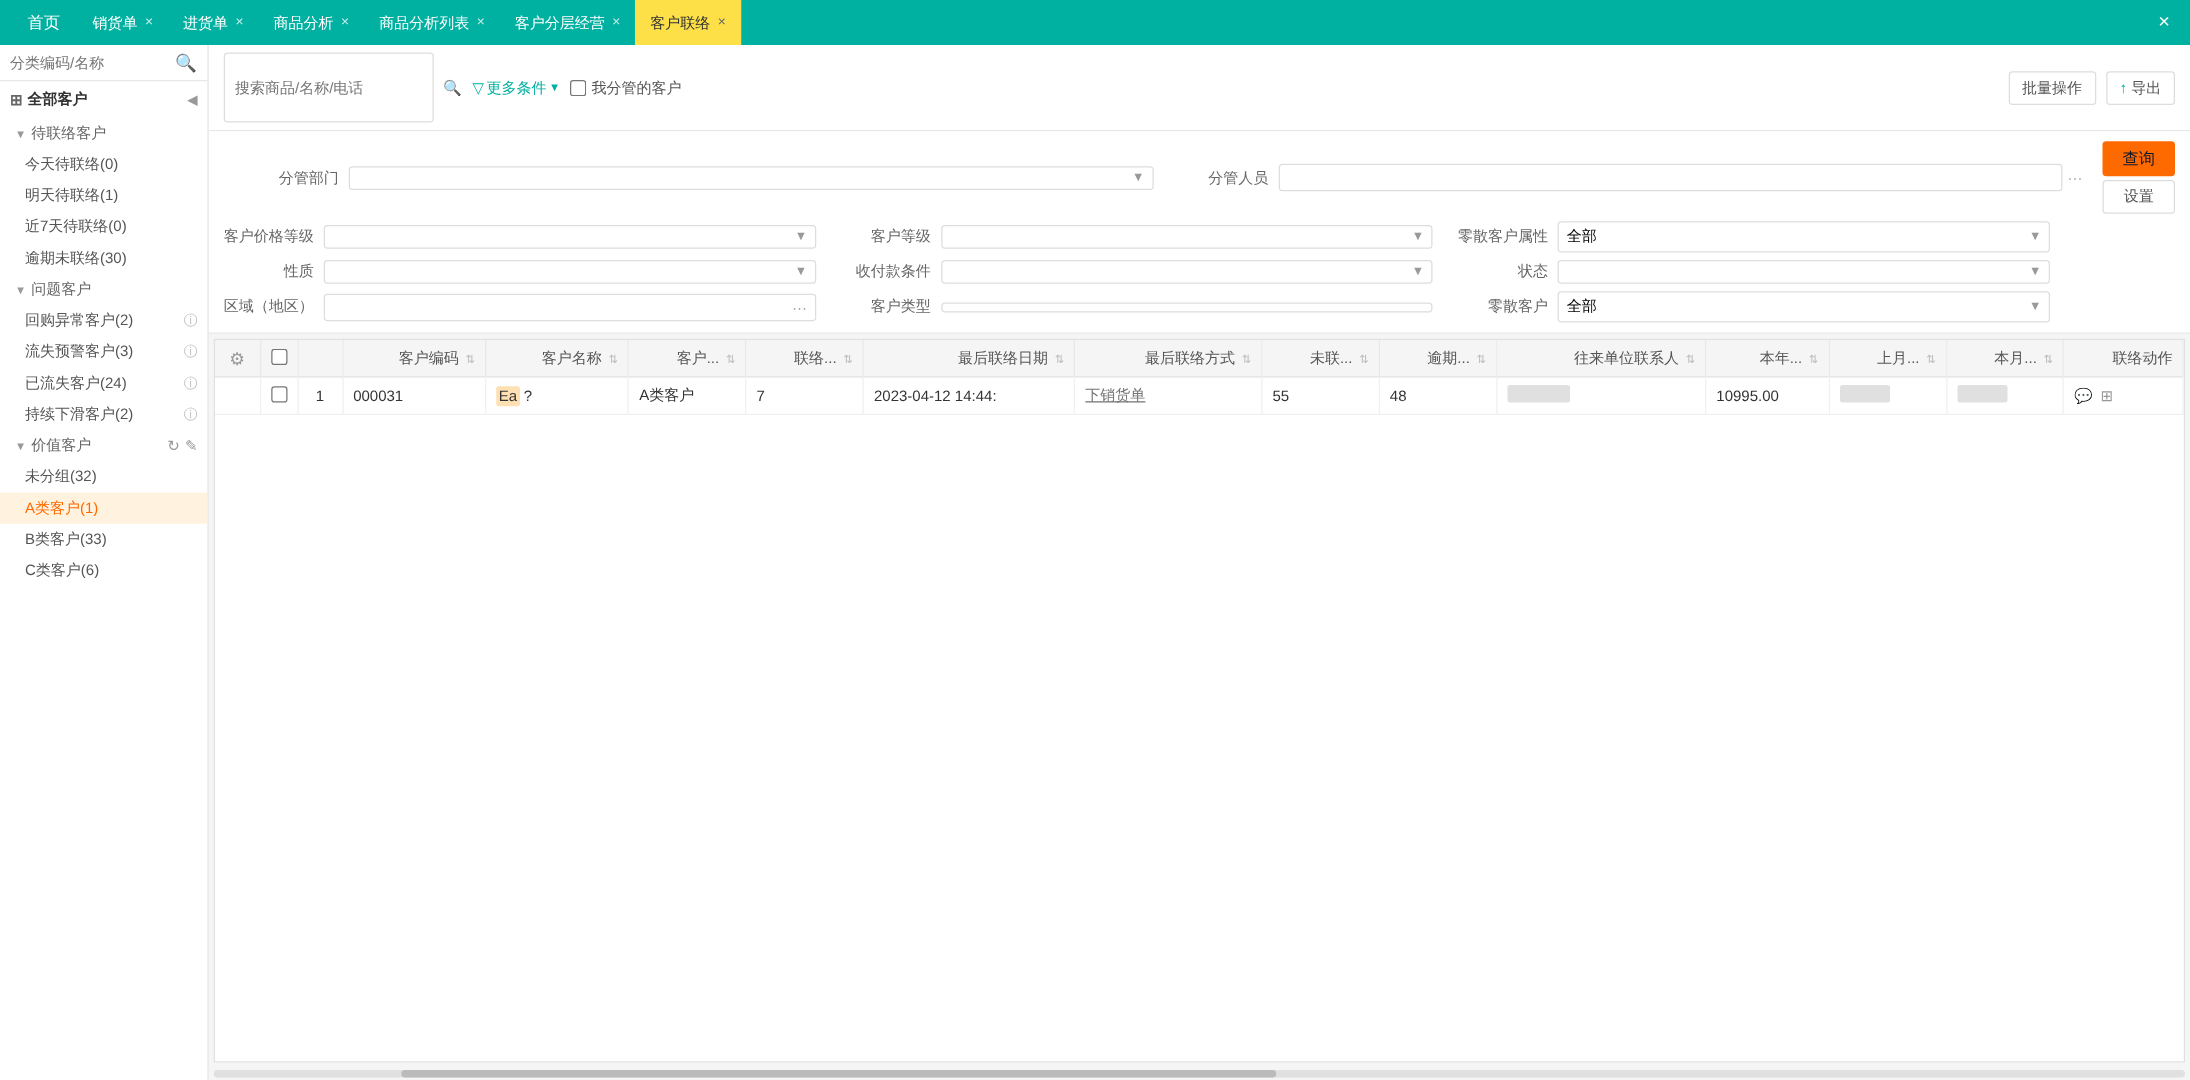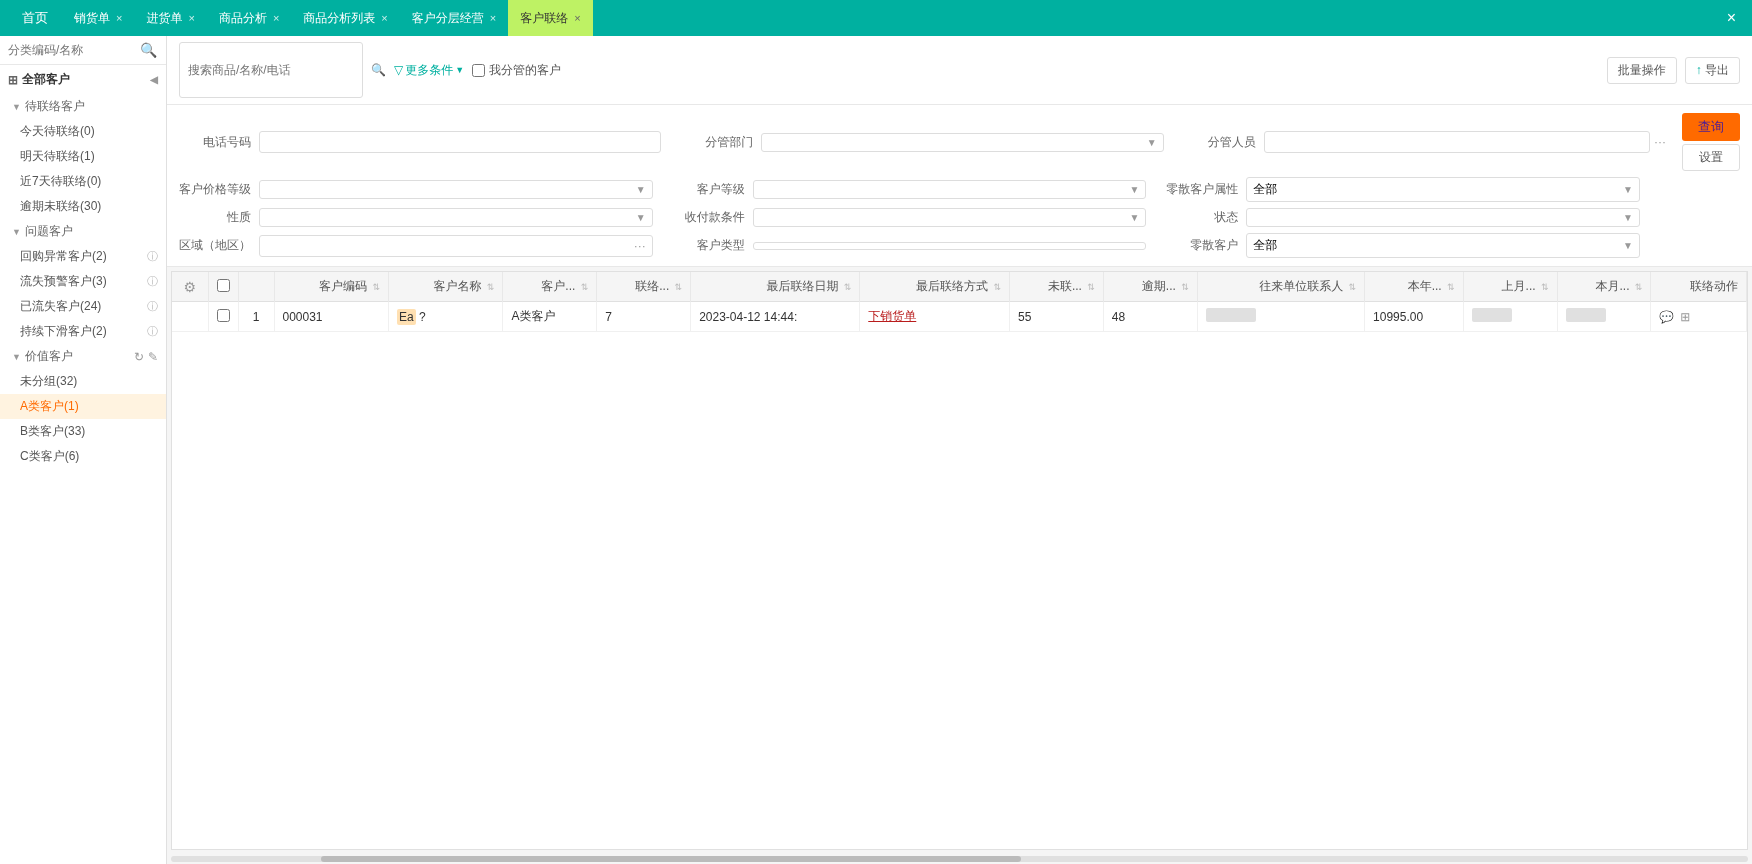--- a/index.html
+++ b/index.html
@@ -18,21 +18,21 @@
       padding: 0 12px;
       height: 36px;
       display: flex;
       align-items: center;
       cursor: pointer;
       color: #fff;
       font-size: 13px;
       white-space: nowrap;
     }
     .top-nav .nav-item.active {
-      background: #bef264;
+      background: #fde047;
       color: #333;
     }
     .top-nav .nav-item .close-btn {
       margin-left: 6px;
       font-size: 11px;
       color: rgba(255,255,255,0.8);
       cursor: pointer;
     }
     .top-nav .nav-item.active .close-btn {
       color: #666;
@@ -154,21 +154,21 @@
       padding: 6px 12px;
       display: flex;
       align-items: center;
       border-bottom: 1px solid #e8e8e8;
       gap: 8px;
     }
     .filter-search-input {
       border: 1px solid #ddd;
       border-radius: 3px;
       padding: 20px 8px;
-      width: 184px;
+      width: 168px;
       outline: none;
       font-size: 12px;
     }
     .filter-search-icon {
       color: #00b0a0;
       cursor: pointer;
     }
     .filter-more {
       display: flex;
       align-items: center;
@@ -256,21 +256,21 @@
       display: flex;
       align-items: center;
       justify-content: space-between;
       min-width: 0;
     }
     .filter-select .caret { color: #999; font-size: 10px; }
     .filter-select-dots { color: #999; font-size: 12px; margin-left: 4px; }
     .filter-divider { width: 20px; }
     .btn-query {
       background: #ff6a00;
-      color: #4c1d95;
+      color: #0f172a;
       border: none;
       padding: 5px 16px;
       border-radius: 3px;
       cursor: pointer;
       font-size: 13px;
       margin-left: 8px;
     }
     .btn-settings {
       background: #fff;
       color: #555;
@@ -316,21 +316,21 @@
     tbody tr {
       border-bottom: 1px solid #f0f0f0;
     }
     tbody td {
       padding: 6px 8px;
       color: #333;
       border-right: 1px solid #f0f0f0;
       white-space: nowrap;
     }
     .td-link {
-      color: #b91c1c;
+      color: #737373;
       cursor: pointer;
       text-decoration: underline;
     }
     .col-gear { width: 36px; text-align: center; }
     .col-check { width: 30px; text-align: center; }
     .col-num { width: 36px; text-align: center; }
 
     
     .table-footer {
       background: #fff;
@@ -540,24 +540,20 @@
         <button class="btn-export">
           <span style="color:#00b0a0;">↑</span>
           <span>导出</span>
         </button>
       </div>
     </div>
 
     <div class="advanced-filter">
 
       <div class="filter-row">
-        <div class="filter-field">
-          <span class="filter-label">电话号码</span>
-          <input class="filter-input" type="text" style="">
-        </div>
         <div class="filter-divider"></div>
         <div class="filter-field">
           <span class="filter-label">分管部门</span>
           <div class="filter-select">
             <span></span>
             <span class="caret">▼</span>
           </div>
         </div>
         <div class="filter-divider"></div>
         <div class="filter-field">

